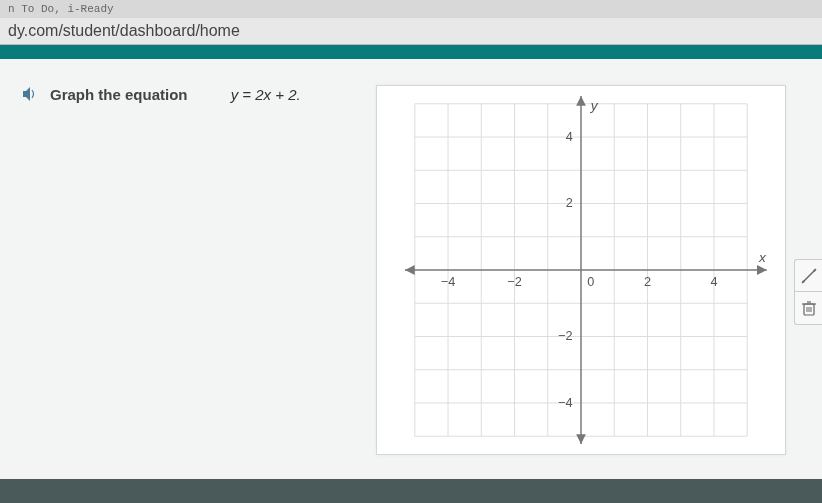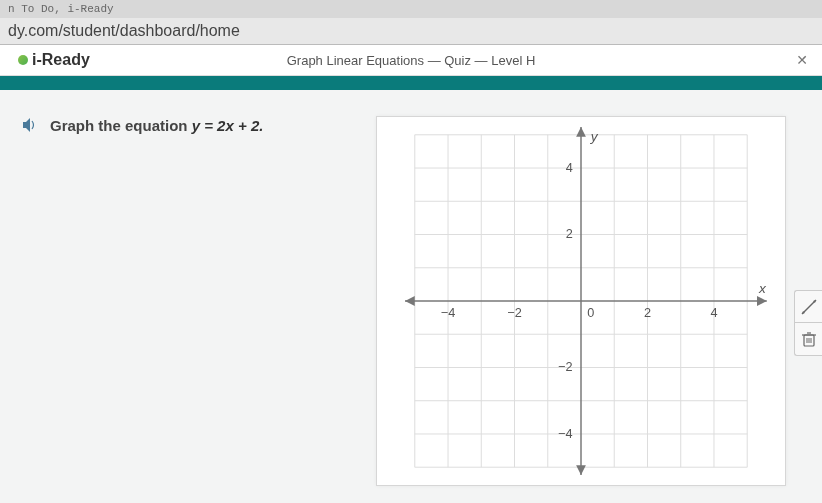--- a/index.html
+++ b/index.html
@@ -86,21 +86,21 @@
       color: #333;
     }
     .audio-icon {
       width: 18px;
       height: 18px;
       display: inline-flex;
       align-items: center;
       justify-content: center;
     }
     .prompt-text { font-weight: bold; color: #444; text-align: center; }
-    .equation { font-style: italic; font-weight: bold; }
+    .equation { font-style: italic; font-weight: normal; margin-left: 39px; }
     .graph-card {
       background: #fff;
       border: 1px solid #d6d6d6;
       padding: 8px;
       width: 410px;
       height: 370px;
       box-shadow: 0 0 4px rgba(0,0,0,0.05);
     }
     .graph-svg { width: 100%; height: 100%; }
     .grid-line { stroke: #dcdcdc; stroke-width: 1; }
@@ -143,28 +143,20 @@
 <body>
 
 <div class="browser-chrome">
   <span class="tab-text">n To Do, i-Ready</span>
 </div>
 <div class="url-bar">
   <span>dy.com/student/dashboard/home</span>
 </div>
 
 <div class="app-window">
-  <div class="app-header">
-    <div class="brand">
-      <span class="brand-dot"></span>
-      <span>i-Ready</span>
-    </div>
-    <div class="lesson-title">Graph Linear Equations — Quiz — Level H</div>
-    <div class="close-x">✕</div>
-  </div>
   <div class="teal-bar"></div>
 
   <div class="content-area">
     <div class="left-pane">
       <div class="prompt-line">
         <span class="audio-icon">
           <svg width="16" height="14" viewBox="0 0 16 14">
             <path d="M0 4 L3 4 L7 0 L7 14 L3 10 L0 10 Z" fill="#4a7a9a"></path>
             <path d="M9 3 Q12 7 9 11" stroke="#4a7a9a" stroke-width="1.2" fill="none"></path>
           </svg>

